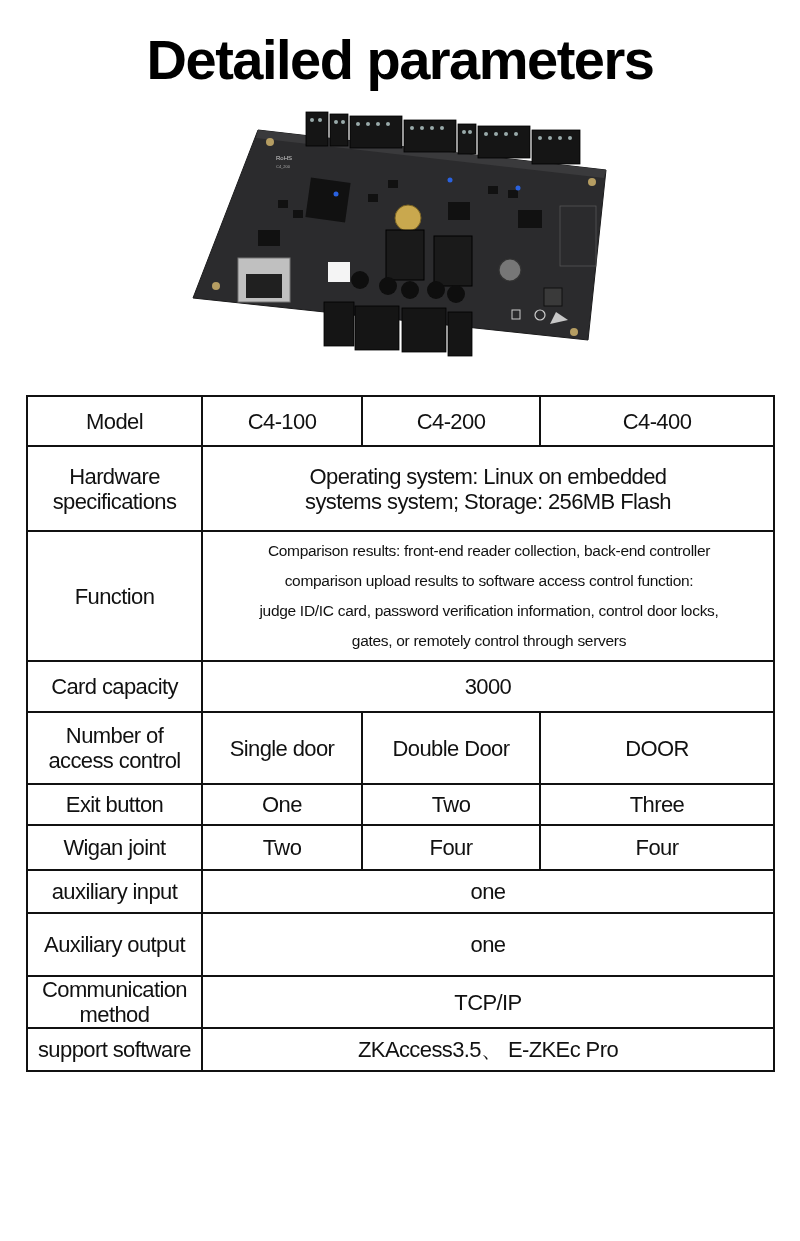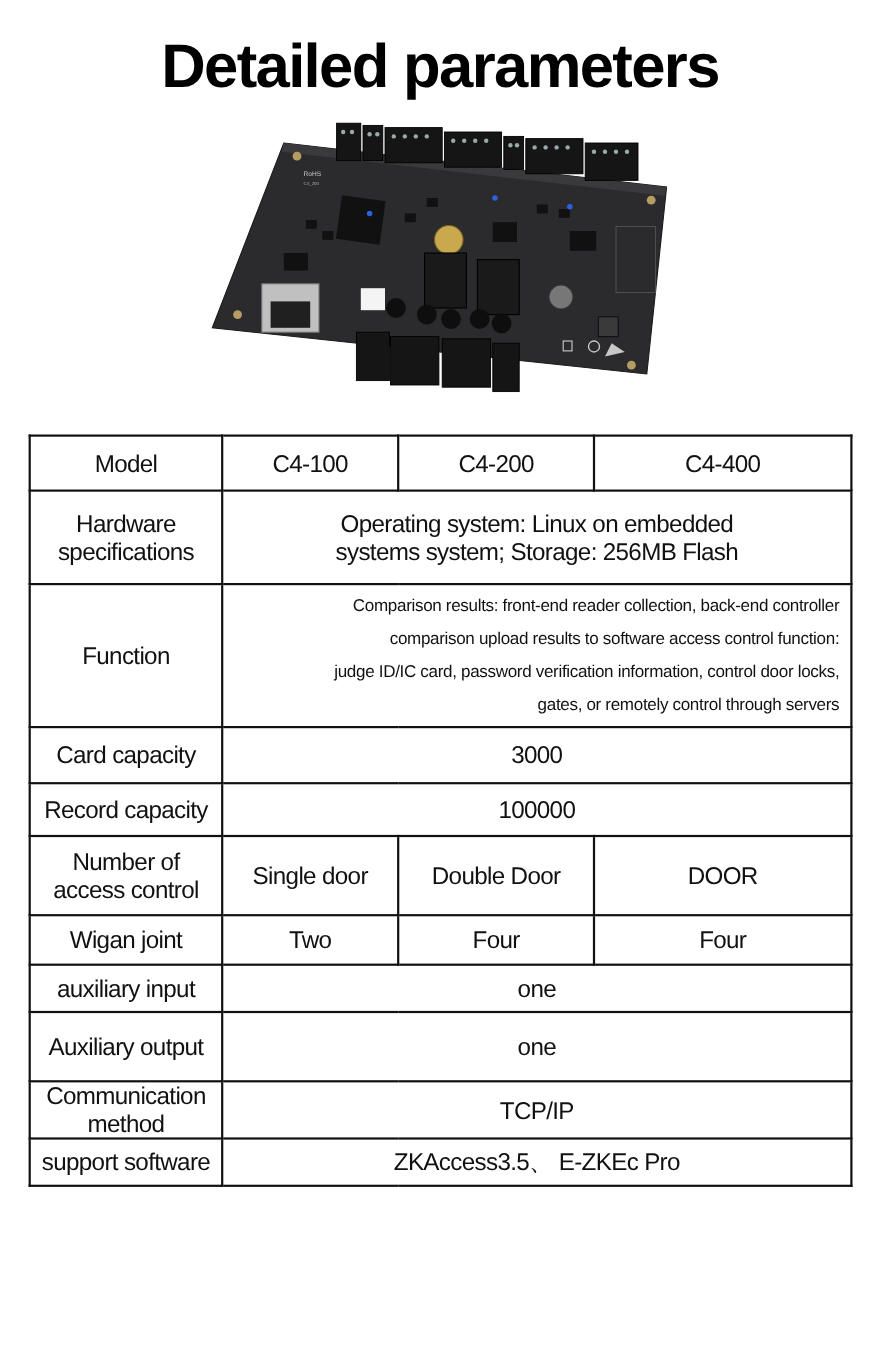--- a/index.html
+++ b/index.html
@@ -8,21 +8,21 @@
   .title { position:absolute; left:0; top:8px; width:800px; text-align:center;
            font-family:"Liberation Sans", sans-serif; font-weight:bold; font-size:56px;
            letter-spacing:-1.5px; color:#000; line-height:80px;margin-top:12px; }
   .product { position:absolute; left:188px; top:110px; width:424px; height:250px; }
   table.spec { position:absolute; left:26px; top:395px; width:747px;
                border-collapse:collapse; table-layout:fixed; }
   table.spec td { border:2px solid #111; text-align:center; vertical-align:middle;
                   padding:0 4px; font-size:22px; line-height:25px; color:#111;
                   letter-spacing:-0.6px; }
   table.spec td.label { font-size:22px; }
-  table.spec td.func { text-align:right; font-size:15.5px; line-height:30px;
+  table.spec td.func { text-align:center; font-size:15.5px; line-height:30px;
                        padding:0 10px 0 12px; letter-spacing:-0.3px; }
   .ml { display:block; }
 </style>
 </head>
 <body>
 
 <div class="title">Detailed parameters</div>
 
 <svg class="product" viewBox="0 0 424 250" xmlns="http://www.w3.org/2000/svg">
 
@@ -153,32 +153,34 @@
         <span class="ml">Comparison results: front-end reader collection, back-end controller</span>
         <span class="ml">comparison upload results to software access control  function:</span>
         <span class="ml">judge ID/IC card, password  verification information, control door locks,</span>
         <span class="ml">gates, or remotely control through servers</span>
       </td>
     </tr>
     <tr style="height:51px">
       <td class="label">Card capacity</td>
       <td colspan="3">3000</td>
     </tr>
-    <tr style="height:48px">
-      <td class="label">Record capacity</td>
-      <td colspan="3">100000</td>
-    </tr>
     <tr style="height:72px">
       <td class="label">
         <span class="ml">Number of</span>
         <span class="ml">access control</span>
       </td>
       <td>Single door</td>
       <td>Double Door</td>
       <td>DOOR</td>
+    </tr>
+    <tr style="height:41px">
+      <td class="label">Exit button</td>
+      <td>One</td>
+      <td>Two</td>
+      <td>Three</td>
     </tr>
     <tr style="height:45px">
       <td class="label">Wigan joint</td>
       <td>Two</td>
       <td>Four</td>
       <td>Four</td>
     </tr>
     <tr style="height:43px">
       <td class="label">auxiliary input</td>
       <td colspan="3">one</td>

